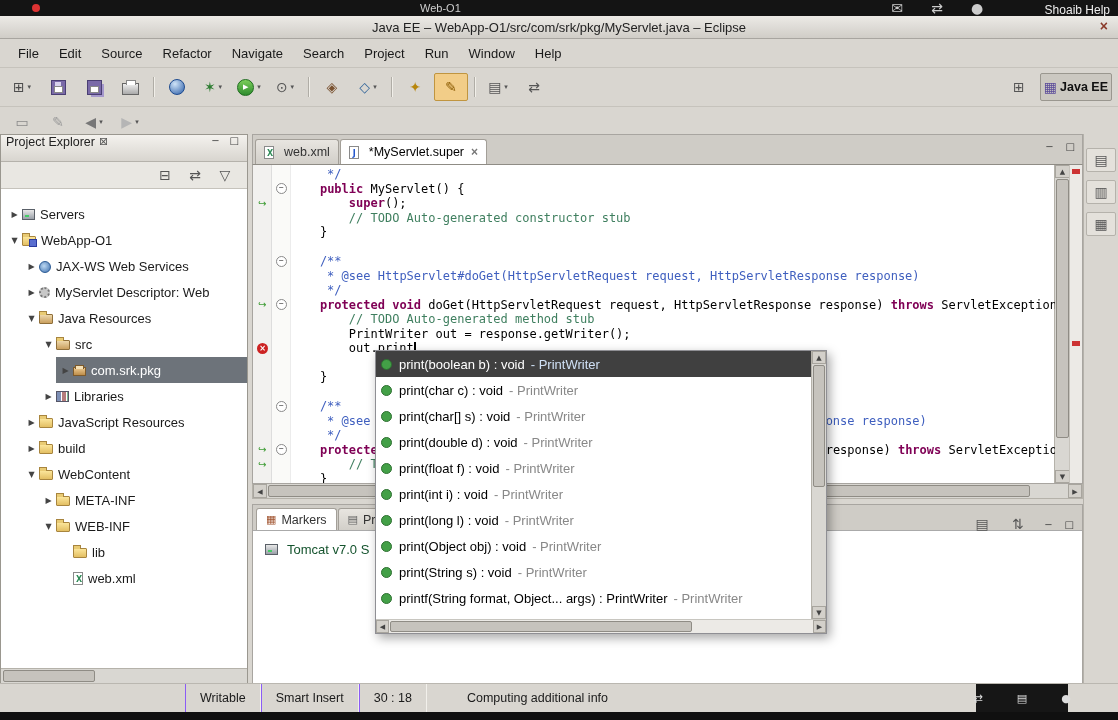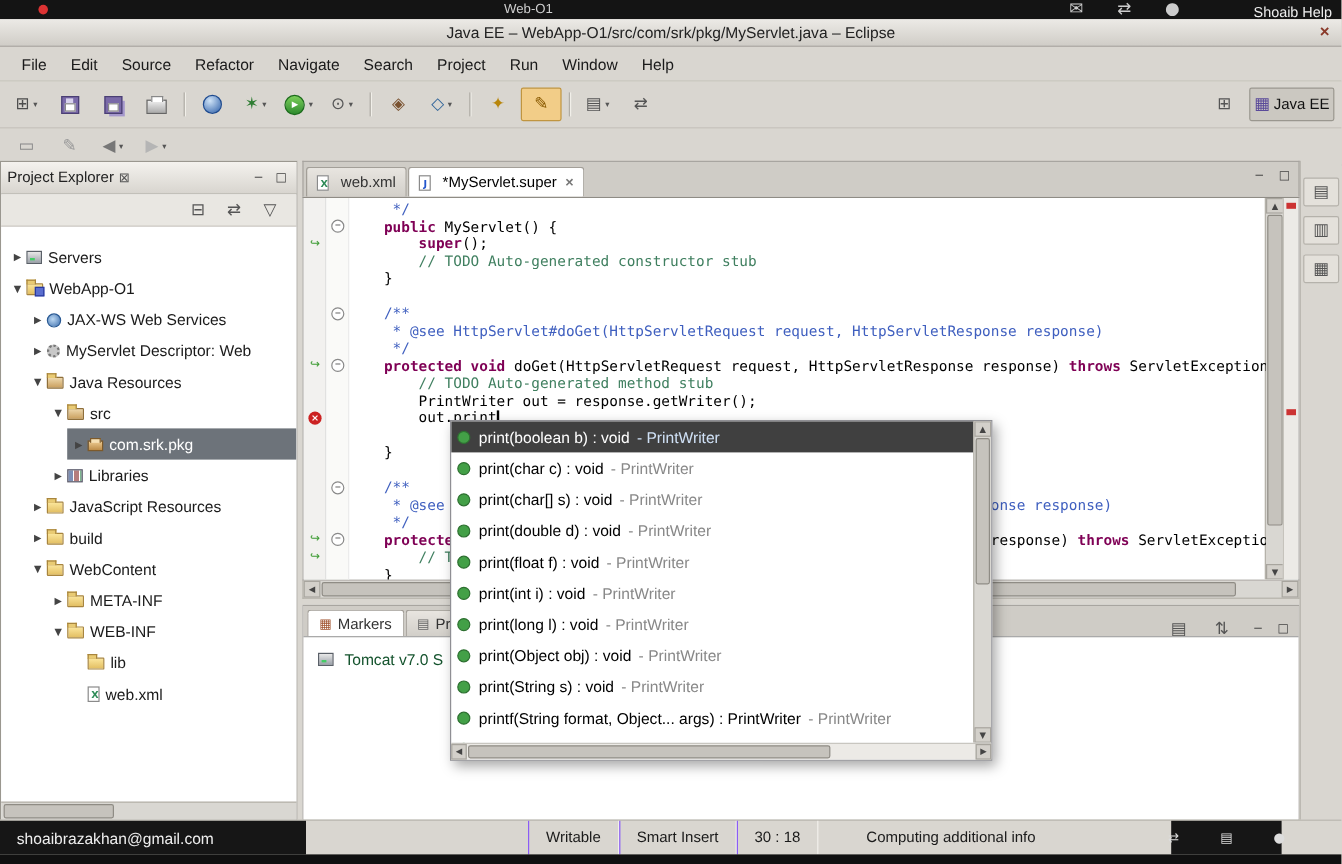--- a/index.html
+++ b/index.html
@@ -27,21 +27,21 @@
 
   
   .toolbar1{height:38px;display:flex;align-items:center;gap:2px;padding:0 5px;background:#d9d6d0;
             border-bottom:1px solid #c6c3bc;position:relative}
   .toolbar2{height:30px;display:flex;align-items:center;gap:2px;padding:0 5px;background:#d9d6d0;
             border-bottom:1px solid #b9b6af}
   .tb-btn{height:26px;min-width:26px;display:flex;align-items:center;justify-content:center;gap:3px;
           padding:0 3px;border:1px solid transparent;border-radius:2px}
   .tb-btn.pressed{background:#f2cd88;border:1px solid #c09540}
   .tb-btn[data-name="java-ee-perspective-button"]{background:#cbc8c1;border:1px solid #9a978f}
-  .tb-btn[data-name="java-ee-perspective-button"] .tb-label{font-weight:normal}
+  .tb-btn[data-name="java-ee-perspective-button"] .tb-label{font-weight:bold}
   .tb-label{font-size:12.5px;color:#111}
   .tbg{font-size:14px;line-height:1}
   .tb-dd{font-size:7px;color:#555}
   .tb-sep{width:1px;height:20px;background:#b0ada6;box-shadow:1px 0 0 #f1efe9;margin:0 4px}
   .perspective-area{position:absolute;right:6px;top:5px;display:flex;align-items:center;gap:4px}
   
   .tbi{position:relative;flex:none}
   .ic-floppy{width:13px;height:13px;background:#7a6aa8;border:1px solid #4a3f73}
   .ic-floppy::before{content:'';position:absolute;top:1px;left:3px;width:6px;height:4px;background:#d8d2ec}
   .ic-floppy::after{content:'';position:absolute;bottom:1px;left:2px;width:7px;height:5px;background:#fff;border:1px solid #888}
@@ -52,21 +52,21 @@
   .ic-sphere{width:14px;height:14px;border-radius:50%;background:radial-gradient(circle at 5px 4px,#cfe3f7,#2d5fa8);border:1px solid #1d4a8f}
   .ic-run{width:15px;height:15px;border-radius:50%;background:linear-gradient(#7ccf5b,#2e8b2e);border:1px solid #1c6b1c;
           color:#fff !important;font-size:7px;line-height:15px;text-align:center;font-family:"DejaVu Sans",sans-serif}
 
   
   .main{position:absolute;top:134px;left:0;right:0;height:550px;display:flex;background:#d9d6d0}
 
   
   .explorer{width:248px;flex:none;display:flex;flex-direction:column;background:#fff;border:1px solid #9a978f;box-sizing:border-box}
   .exp-header{height:26px;flex:none;background:linear-gradient(#f4f2ee,#d8d5cf);border-bottom:1px solid #b5b2ab;
-              display:flex;align-items:center;padding:0 5px;gap:4px}
+              display:flex;padding:0 5px;gap:4px}
   .exp-title{font-size:12.5px;color:#222;white-space:nowrap}
   .view-close{font-size:11px;color:#555}
   .flexspacer{flex:1}
   .mm-btn{font-size:10px;color:#444;padding:0 3px}
   .exp-toolbar{height:26px;flex:none;background:#e9e7e2;border-bottom:1px solid #c6c3bc;display:flex;align-items:center;
                justify-content:flex-end;padding-right:8px;gap:2px}
   .exp-toolbar .tb-btn{height:20px;min-width:20px}
   .exp-tree{flex:1;overflow:hidden;padding-top:12px;background:#fff}
   .tree-row{height:26px;display:flex;align-items:stretch}
   .tree-row-content{display:flex;align-items:center;flex:1;padding:0 2px;gap:0;overflow:hidden}
@@ -553,21 +553,20 @@
       <div class="tb-btn" data-name="minimized-view-2-button">
         <span class="tbg" data-name="minimized-view-2-icon" style="color: rgb(85, 85, 85);">▥</span>
       </div>
       <div class="tb-btn" data-name="minimized-view-3-button">
         <span class="tbg" data-name="minimized-view-3-icon" style="color: rgb(85, 85, 85);">▦</span>
       </div>
     </div>
 </div>
 
 <div class="statusrow" data-name="status-bar">
-  <div class="email-cell" data-name="taskbar-user-email">shoaibrazakhan@gmail.com</div>
   <div class="sb-spacer"></div>
   <div class="sb-cell" data-name="status-writable">Writable</div>
   <div class="sb-cell" data-name="status-insert-mode">Smart Insert</div>
   <div class="sb-cell" data-name="status-caret-position">30 : 18</div>
   <div class="sb-gap"></div>
   <div class="sb-info" data-name="status-progress-info">Computing additional info</div>
   <div class="sb-endpad"></div>
   <div class="status-tray" data-name="status-tray">
       <div class="tb-btn" data-name="network-tray-button">
         <span class="tbg" data-name="network-tray-icon" style="color: rgb(221, 221, 221);">⇄</span>

